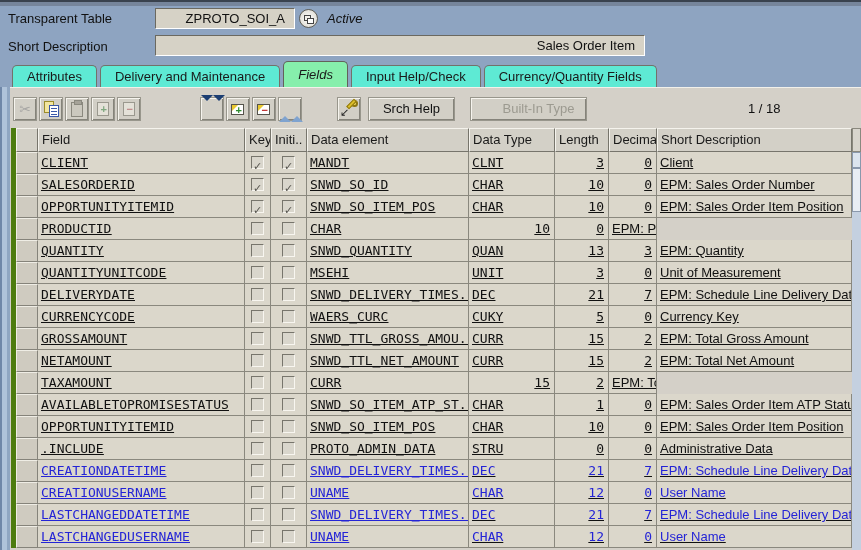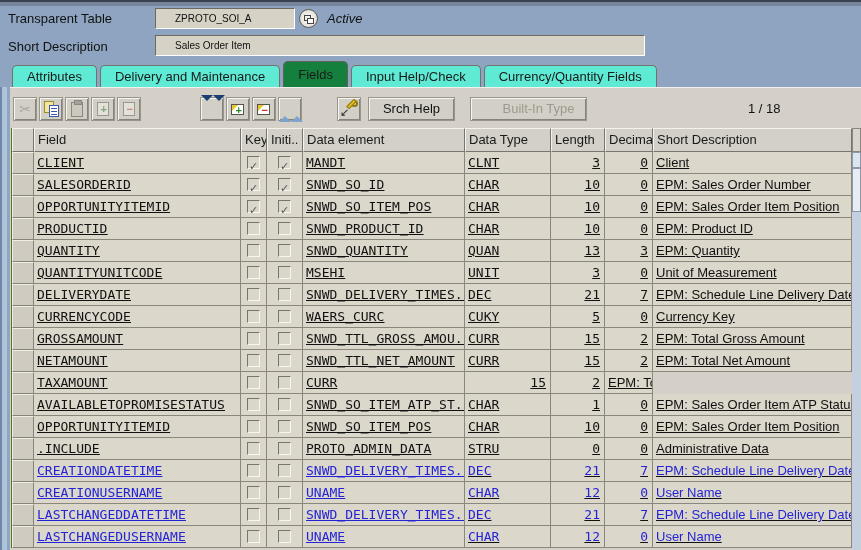--- a/index.html
+++ b/index.html
@@ -5,31 +5,31 @@
   html,body{margin:0;padding:0;background:#555;}
   *{box-sizing:border-box;}
   .screen{position:relative;width:861px;height:550px;overflow:hidden;
     background:#8EA4C1;font-family:"Liberation Sans",sans-serif;font-size:13px;color:#111;}
   .topstrip{position:absolute;left:0;top:0;width:861px;height:6px;
     background:linear-gradient(#39424E 0 2px,#76859B 2px 6px);}
   
   .flabel{position:absolute;height:22px;line-height:22px;}
   .sapinput{position:absolute;height:21px;background:#D6D2C6;color:#111;
     border:1px solid;border-color:#6B6960 #FFFFFF #FFFFFF #6B6960;
-    font-family:"Liberation Sans",sans-serif;font-size:10px;padding:0 19px;outline:none;}
+    font-family:"Liberation Sans",sans-serif;font-size:13px;padding:0 9px;outline:none;text-align:right;}
   .roundbtn{position:absolute;width:19px;height:19px;border-radius:50%;
     background:radial-gradient(#FDFDFB,#D8D5CC);border:1px solid #5F5D55;}
   .roundbtn .w1,.roundbtn .w2{position:absolute;width:7px;height:6px;background:#F4F2EC;border:1px solid #444;}
   .roundbtn .w1{left:4px;top:5px;}
   .roundbtn .w2{left:7px;top:8px;background:#FFF;}
   
   .tabs{position:absolute;left:12px;top:61px;height:26px;display:flex;align-items:flex-end;gap:3px;z-index:3;}
   .tab{height:22px;line-height:22px;padding:0 14px;background:#5eead4;color:#1A1A1A;
     border:1px solid #73716A;border-bottom:none;border-radius:5px 5px 0 0;white-space:nowrap;cursor:default;}
-  .tab.active{height:26px;line-height:26px;background:#15803d;border-color:#63615A;}
+  .tab.active{height:26px;line-height:26px;background:#86efac;border-color:#63615A;font-style:italic;}
   
   .panel{position:absolute;left:0;top:87px;width:861px;height:463px;background:#D4D0C8;
     border-top:1px solid #F2F0EA;}
   .leftstrip{position:absolute;left:0;top:87px;width:10px;height:463px;
     background:linear-gradient(to right,#6F87A8 0 2px,#AFC3DA 2px 7px,#8FA6C2 7px 10px);}
   
   .icon-btn{position:absolute;width:24px;height:24px;background:#D2CFC6;border:1px solid #98968C;
     box-shadow:inset 1px 1px 0 #F6F4EE,inset -1px -1px 0 #85837A;}
   .glyph{position:absolute;left:0;top:0;right:0;bottom:0;display:flex;align-items:center;justify-content:center;}
   .scissors{font-size:14px;color:#9B9990;}
@@ -54,21 +54,21 @@
   .keyarrow{position:absolute;left:2px;bottom:1px;font-size:11px;color:#222;}
   .keybody{position:absolute;right:3px;top:4px;width:11px;height:4px;background:#DCBE28;border:1px solid #8A7410;transform:rotate(-45deg);}
   .keyhead{position:absolute;right:2px;top:2px;width:7px;height:7px;border-radius:50%;border:2px solid #8A7410;background:#F0D860;}
   .txt-btn{position:absolute;height:24px;background:#D2CFC6;border:1px solid #98968C;
     box-shadow:inset 1px 1px 0 #F6F4EE,inset -1px -1px 0 #85837A;text-align:center;line-height:22px;color:#111;}
   .txt-btn.disabled{color:#9C9A90;padding-left:20px;}
   .poslabel{position:absolute;line-height:24px;}
   .icon-btn.disabled .glyph{filter:grayscale(1);opacity:.75;}
   
   .table-wrap{position:absolute;left:11px;top:128px;width:850px;height:422px;}
-  .grid{position:absolute;left:0;top:0;width:841px;border-left:1px solid #4d7c0f;}
+  .grid{position:absolute;left:0;top:0;width:841px;border-left:5px solid #4d7c0f;}
   .trow,.hrow{display:grid;grid-template-columns:22px 207px 26px 36px 162px 86px 54px 48px 1fr;}
   .hrow{height:24px;}
   .hcell{background:#D3D0C7;border:1px solid;border-color:#F5F3ED #77756C #77756C #F5F3ED;
     padding:0 3px;line-height:22px;white-space:nowrap;overflow:hidden;color:#1A1A1A;}
   .trow{height:22px;text-decoration:underline;}
   .cell{background:#DBD7CB;border-right:1px solid #8A887E;border-bottom:1px solid #8A887E;
     line-height:21px;white-space:nowrap;overflow:hidden;padding:0 3px;}
   .cell.sel{background:#CFCBC0;border:1px solid;border-color:#EFEDE5 #85837A #85837A #EFEDE5;}
   .mono{font-family:"DejaVu Sans Mono",monospace;font-size:13px;}
   .link{text-decoration:underline;cursor:pointer;}
@@ -226,21 +226,20 @@
     </div>
           <div class="trow">
       <div class="cell sel"></div>
       <div class="cell"><span class="link mono">PRODUCTID</span></div>
       <div class="cell chk">
               <span class="checkbox cb-key"></span>
             </div>
       <div class="cell chk">
               <span class="checkbox cb-init"></span>
             </div>
-      <div class="cell"><span class="link mono">SNWD_PRODUCT_ID</span></div>
       <div class="cell mono">CHAR</div>
       <div class="cell mono num">10</div>
       <div class="cell mono num">0</div>
       <div class="cell">EPM: Product ID</div>
     </div>
           <div class="trow">
       <div class="cell sel"></div>
       <div class="cell"><span class="link mono">QUANTITY</span></div>
       <div class="cell chk">
               <span class="checkbox cb-key"></span>

